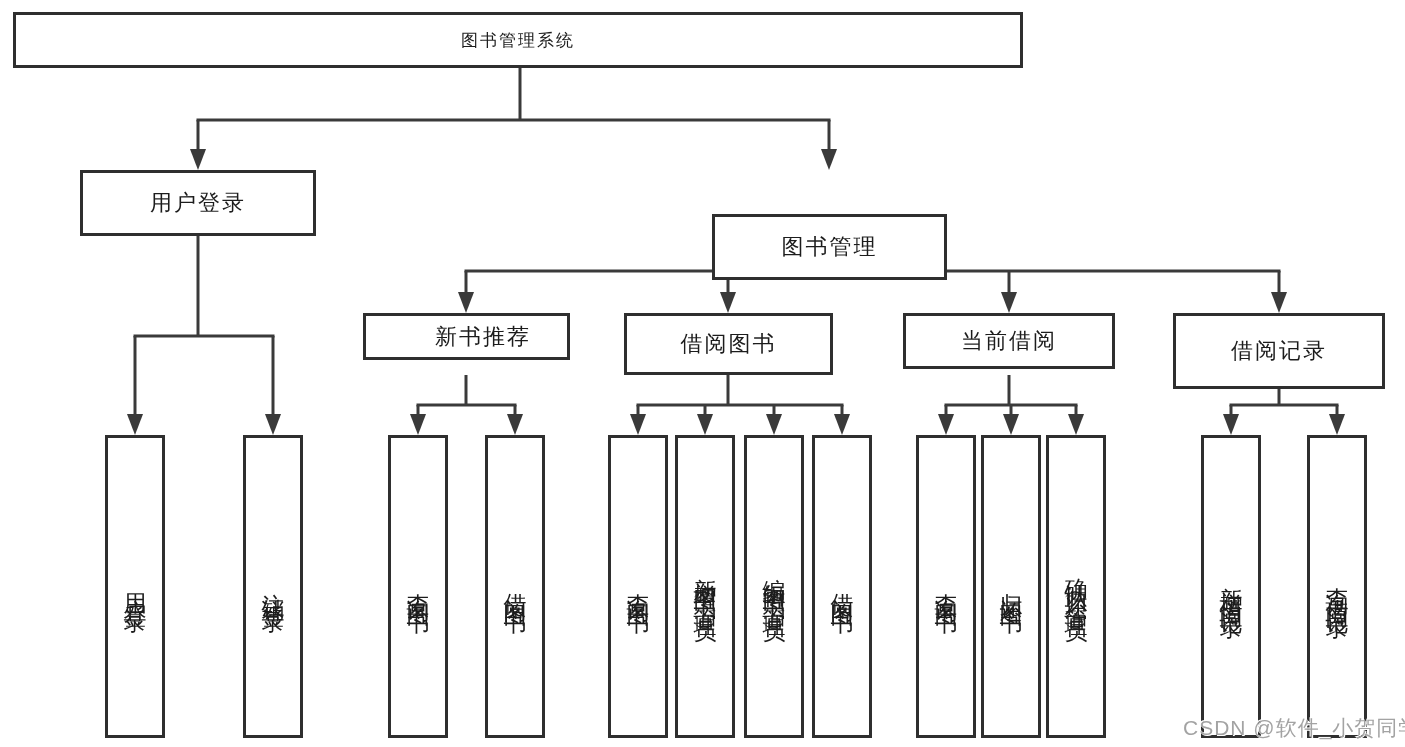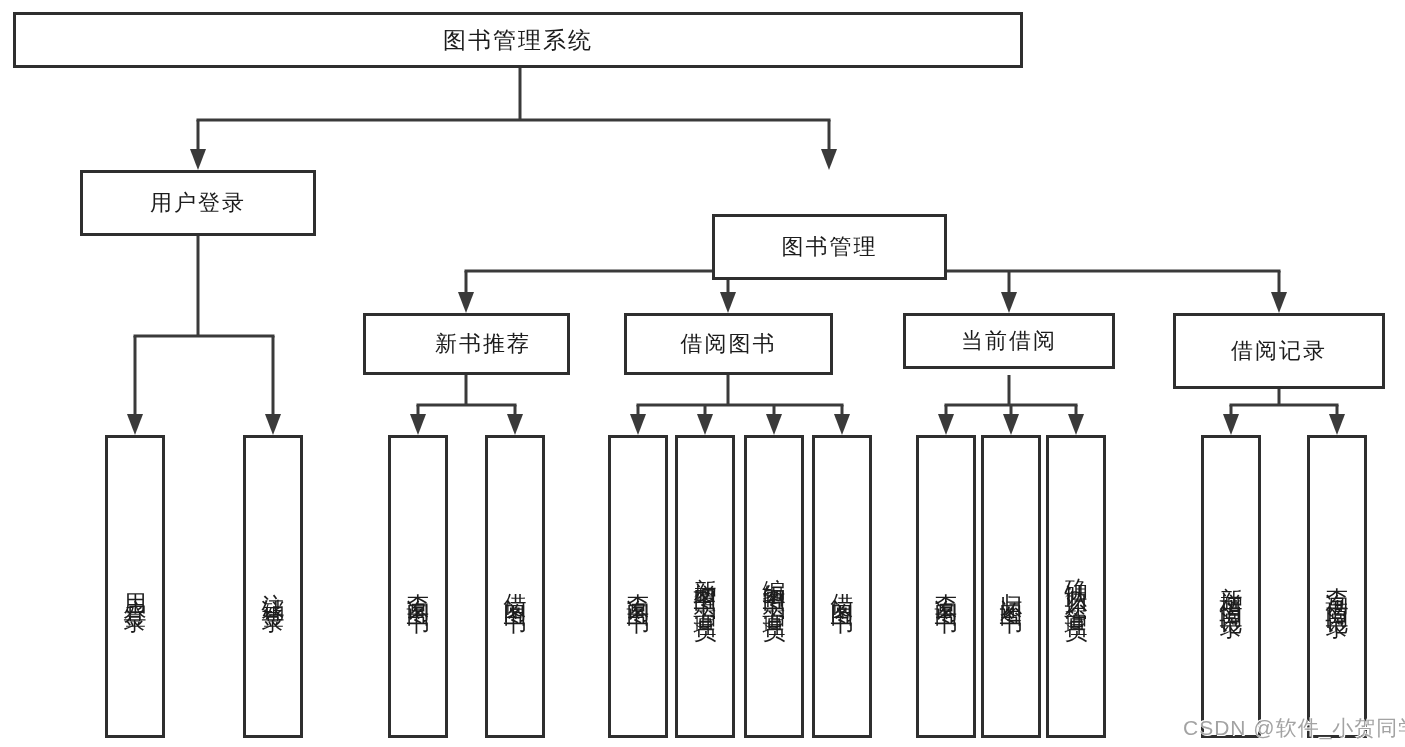--- a/index.html
+++ b/index.html
@@ -24,21 +24,21 @@
     display: flex;
     align-items: center;
     justify-content: center;
     color: #1c1c1c;
   }
   .hlabel {
     font-size: 22px;
     letter-spacing: 2px;
     white-space: nowrap;
   }
-  .root .hlabel { font-size: 23px; }
+  .root .hlabel { font-size: 17px; }
   .vlabel {
     writing-mode: vertical-rl;
     text-orientation: mixed;
     font-size: 23px;
     letter-spacing: 6px;
     line-height: 1;
     white-space: nowrap;
   }
   .watermark {
     position: absolute;
@@ -115,21 +115,21 @@
     <span class="hlabel">图书管理系统</span>
   </div>
 
   <div class="box" style="left:80px; top:170px; width:236px; height:66px;">
     <span class="hlabel">用户登录</span>
   </div>
   <div class="box" style="left:712px; top:170px; width:235px; height:66px;margin-top:44px;">
     <span class="hlabel">图书管理</span>
   </div>
 
-  <div class="box" style="left:363px; top:313px; width:207px; height:62px;padding-left:33px;">
+  <div class="box" style="left:363px; top:313px; width:207px; height:47px;padding-left:33px;">
     <span class="hlabel">新书推荐</span>
   </div>
   <div class="box" style="left:624px; top:313px; width:209px; height:62px;">
     <span class="hlabel">借阅图书</span>
   </div>
   <div class="box" style="left:903px; top:313px; width:212px; height:56px;">
     <span class="hlabel">当前借阅</span>
   </div>
   <div class="box" style="left:1173px; top:313px; width:212px; height:76px;">
     <span class="hlabel">借阅记录</span>

